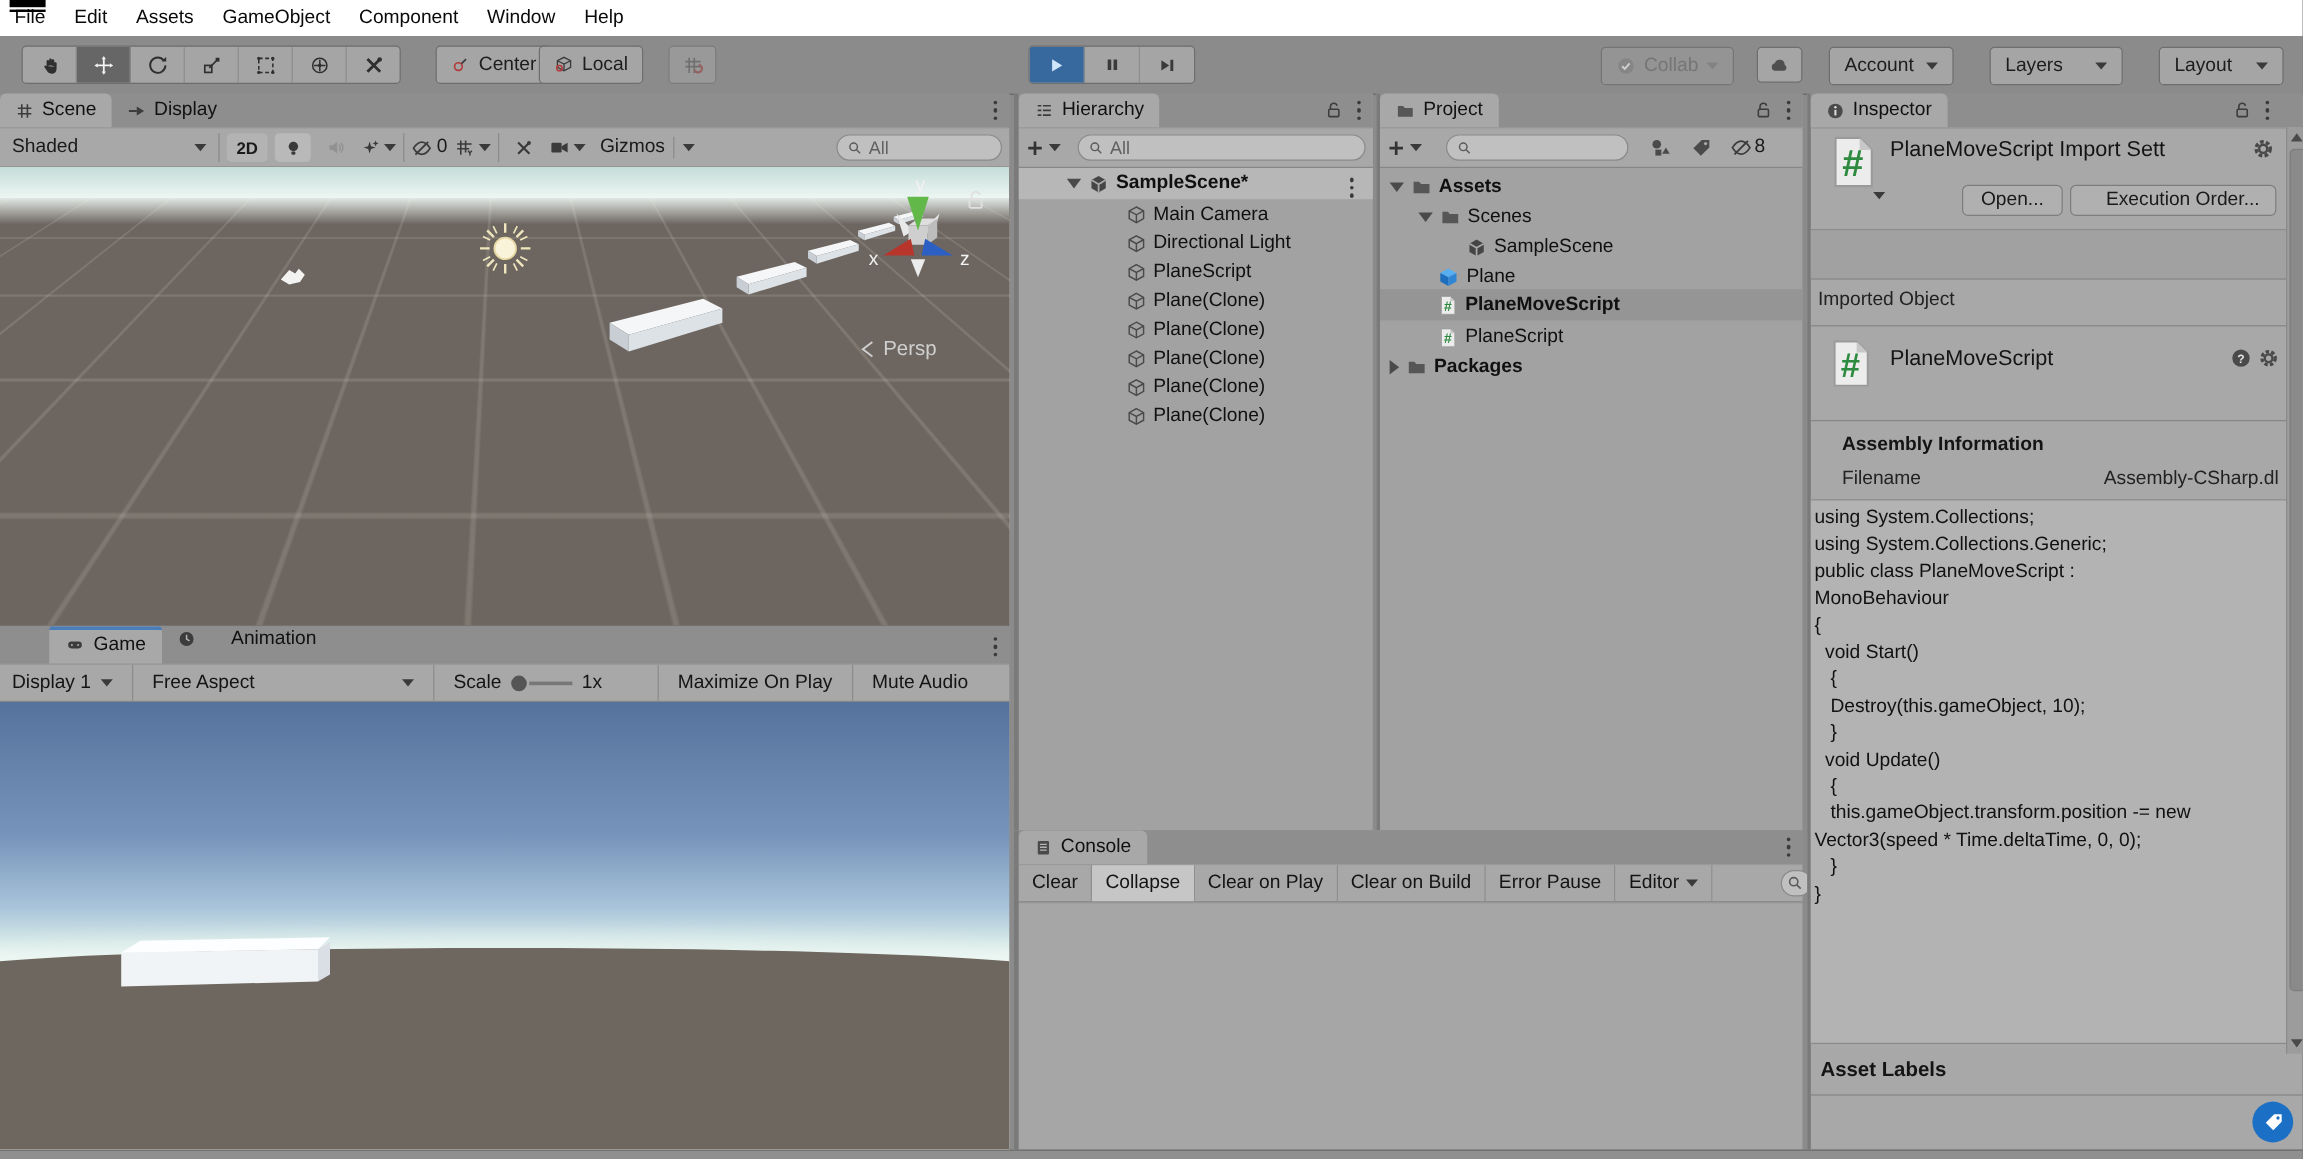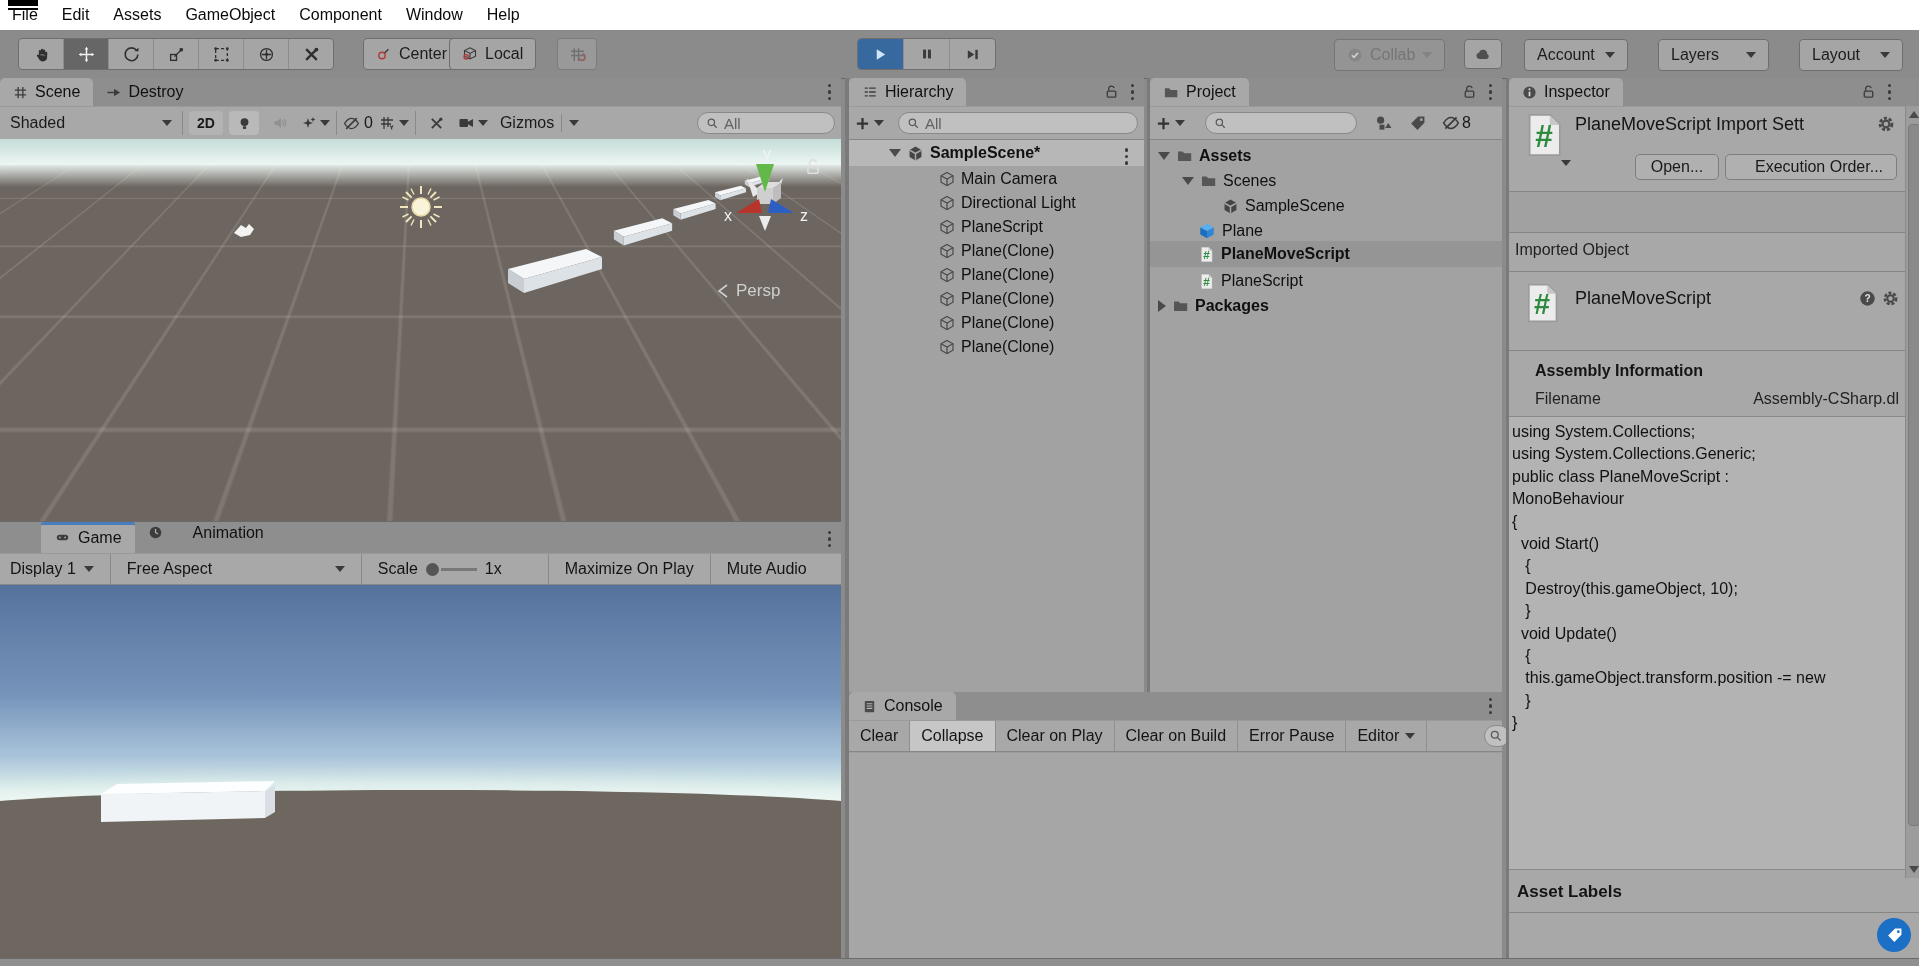--- a/index.html
+++ b/index.html
@@ -280,21 +280,21 @@
         <svg width="15" height="15" viewBox="0 0 16 16">
             <path d="M5.5 2v12M10.5 2v12M2 5.5h12M2 10.5h12" stroke="#3c3c3c" stroke-width="1.4"></path>
           </svg>
         <span>Scene</span>
       </div>
       <div class="tab">
         <svg width="15" height="15" viewBox="0 0 16 16">
             <path d="M1.5 8h7" stroke="#3c3c3c" stroke-width="1.6"></path>
             <path d="M8.5 4l6.5 4-6.5 4z" fill="#3c3c3c"></path>
           </svg>
-        <span>Destroy</span>
+        <span>Display</span>
       </div>
       <div class="rowicons">
           <span class="kebab">
             <i></i>
             <i></i>
             <i></i>
           </span>
         </div>
     </div>
     <div class="ptoolbar">
@@ -807,20 +807,21 @@
       <div class="codeline">{</div>
       <div class="codeline"></div>
       <div class="codeline"></div>
       <div class="codeline">  void Start()</div>
       <div class="codeline">   {</div>
       <div class="codeline">   Destroy(this.gameObject, 10);</div>
       <div class="codeline">   }</div>
       <div class="codeline">  void Update()</div>
       <div class="codeline">   {</div>
       <div class="codeline">   this.gameObject.transform.position -= new</div>
+      <div class="codeline">Vector3(speed * Time.deltaTime, 0, 0);</div>
       <div class="codeline">   }</div>
       <div class="codeline">}</div>
     </div>
 
     <div class="abs bold" style="left:8px;top:804px;font-size:17px;color:#141414;">Asset Labels</div>
     <div class="divider" style="top:834px;"></div>
     <div class="abs" style="left:368px;top:840px;width:34px;height:34px;border-radius:50%;background:#1b6fc4;display:flex;align-items:center;justify-content:center;">
       <svg width="17" height="17" viewBox="0 0 16 16">
           <path d="M8.6 1.5h5.9v5.9L7.9 14 2 8.1z" fill="#ffffff"></path>
           <circle cx="11.6" cy="4.4" r="1.3" fill="#1b6fc4"></circle>

